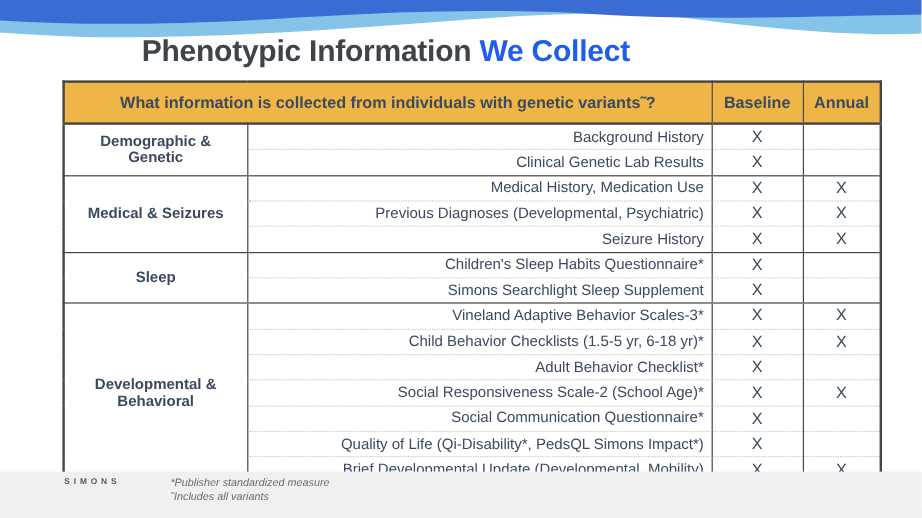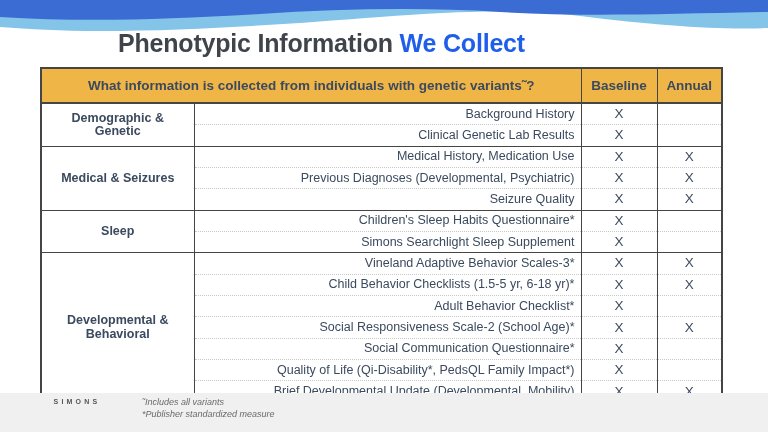--- a/index.html
+++ b/index.html
@@ -13,21 +13,21 @@
   .wave-wrap{position:absolute;top:0;left:0;width:768px;height:34px;}
   
   .title{
     position:absolute;top:29px;left:0;width:643px;
     text-align:center;font-size:25px;font-weight:bold;letter-spacing:-0.2px;
   }
   .title .t-dark{color:#3F444B;}
   .title .t-blue{color:#1E5EEA;}
   
   table.pheno{
-    position:absolute;left:40px;top:67px;width:681px;
+    position:absolute;left:52px;top:67px;width:681px;
     border-collapse:collapse;table-layout:fixed;
     color:#3B4A5E;
     padding-left:44px;
   }
   table.pheno{border:2px solid #454545;}
   col.c1{width:153px;} col.c2{width:387px;} col.c3{width:76px;} col.c4{width:65px;}
   th,td{border-left:1.5px solid #454545;}
   th{
     background:#EFB546;height:33px;font-size:13.5px;font-weight:bold;
     text-align:center;border-bottom:2px solid #454545;padding:0;
@@ -113,21 +113,21 @@
       <td class="lbl">Medical History, Medication Use</td>
       <td class="x">X</td>
       <td class="x">X</td>
     </tr>
     <tr>
       <td class="lbl">Previous Diagnoses (Developmental, Psychiatric)</td>
       <td class="x">X</td>
       <td class="x">X</td>
     </tr>
     <tr class="ge">
-      <td class="lbl">Seizure Quality</td>
+      <td class="lbl">Seizure History</td>
       <td class="x">X</td>
       <td class="x">X</td>
     </tr>
 
     <tr>
       <td class="cat" rowspan="2">Sleep</td>
       <td class="lbl">Children's Sleep Habits Questionnaire*</td>
       <td class="x">X</td>
       <td class="x"></td>
     </tr>
@@ -157,33 +157,33 @@
       <td class="lbl">Social Responsiveness Scale-2 (School Age)*</td>
       <td class="x">X</td>
       <td class="x">X</td>
     </tr>
     <tr>
       <td class="lbl">Social Communication Questionnaire*</td>
       <td class="x">X</td>
       <td class="x"></td>
     </tr>
     <tr>
-      <td class="lbl">Quality of Life (Qi-Disability*, PedsQL Family Impact*)</td>
+      <td class="lbl">Quality of Life (Qi-Disability*, PedsQL Simons Impact*)</td>
       <td class="x">X</td>
       <td class="x"></td>
     </tr>
     <tr>
       <td class="lbl">Brief Developmental Update (Developmental, Mobility)</td>
       <td class="x">X</td>
       <td class="x">X</td>
     </tr>
   </tbody>
 </table>
 
 <div class="footer">
   <div class="logo">
     <div class="logo-top">SIMONS</div>
   </div>
   <div class="notes">
+    <div>*Publisher standardized measure</div>
     <div>˜Includes all variants</div>
-    <div>*Publisher standardized measure</div>
   </div>
 </div>
 
 </body></html>

